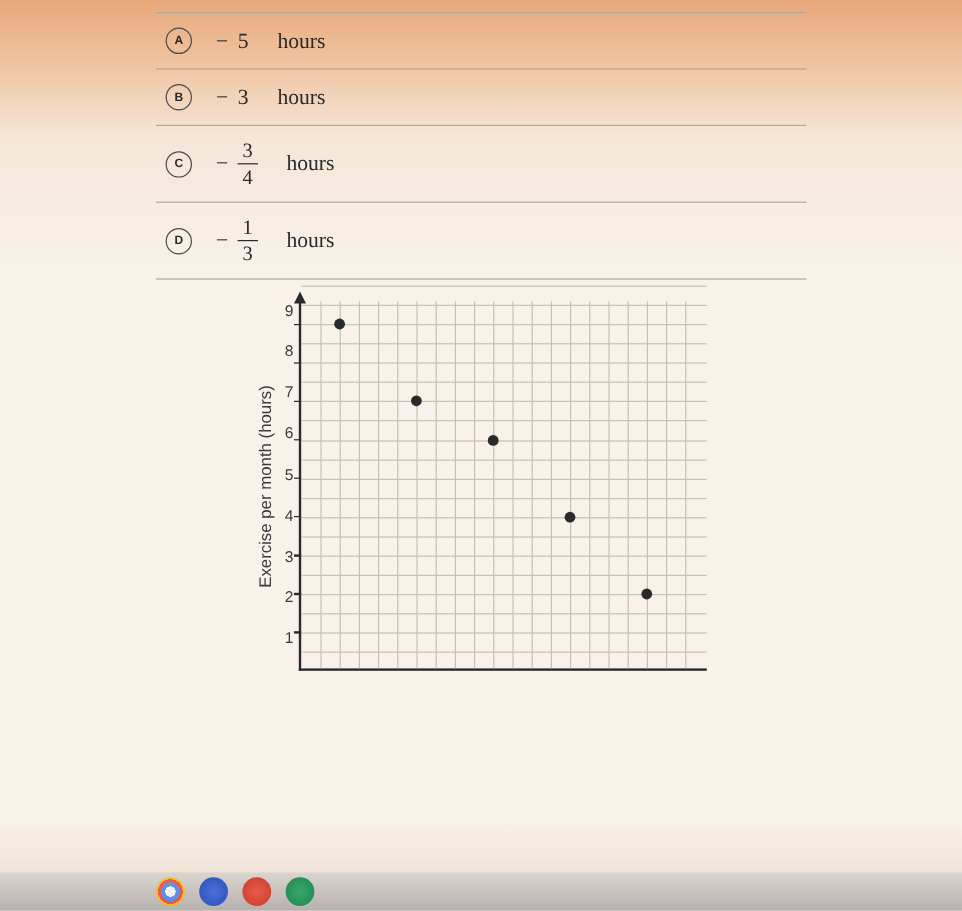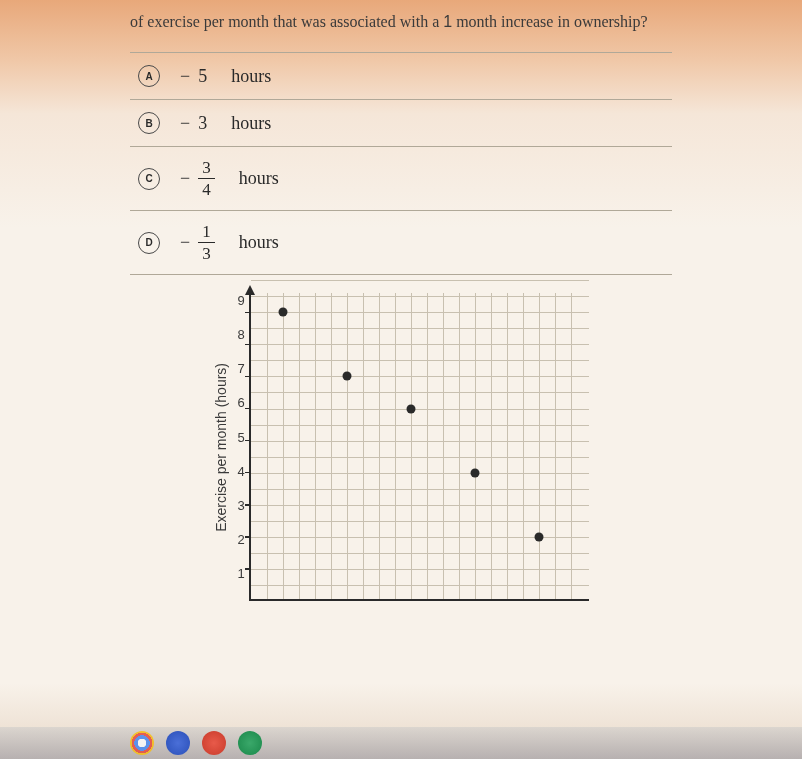--- a/index.html
+++ b/index.html
@@ -116,25 +116,20 @@
   .tb-icon { width: 24px; height: 24px; border-radius: 50%; }
   .tb-chrome { background: radial-gradient(circle at 50% 50%, #fff 25%, #4285f4 26% 45%, #ea4335 46% 60%, #fbbc05 61% 75%, #34a853 76%); opacity:0.8; }
   .tb-blue { background: radial-gradient(circle, #4a6fd8, #2a4fb8); }
   .tb-red { background: radial-gradient(circle, #e85a4a, #c83a2a); }
   .tb-green { background: radial-gradient(circle, #3aa86a, #1a884a); }
 </style>
 </head>
 <body>
 
 <div class="content">
-  <div class="question-text">
-    <span>of exercise per month that was associated with a</span>
-    <span style="font-family: Arial">1</span>
-    <span>month increase in ownership?</span>
-  </div>
 
 
   <div class="choices">
 
     <div class="choice-row">
       <div class="choice-letter">A</div>
       <div class="choice-text">
         <span class="neg">−</span>
           <span>5</span>
         <span class="unit">hours</span>

